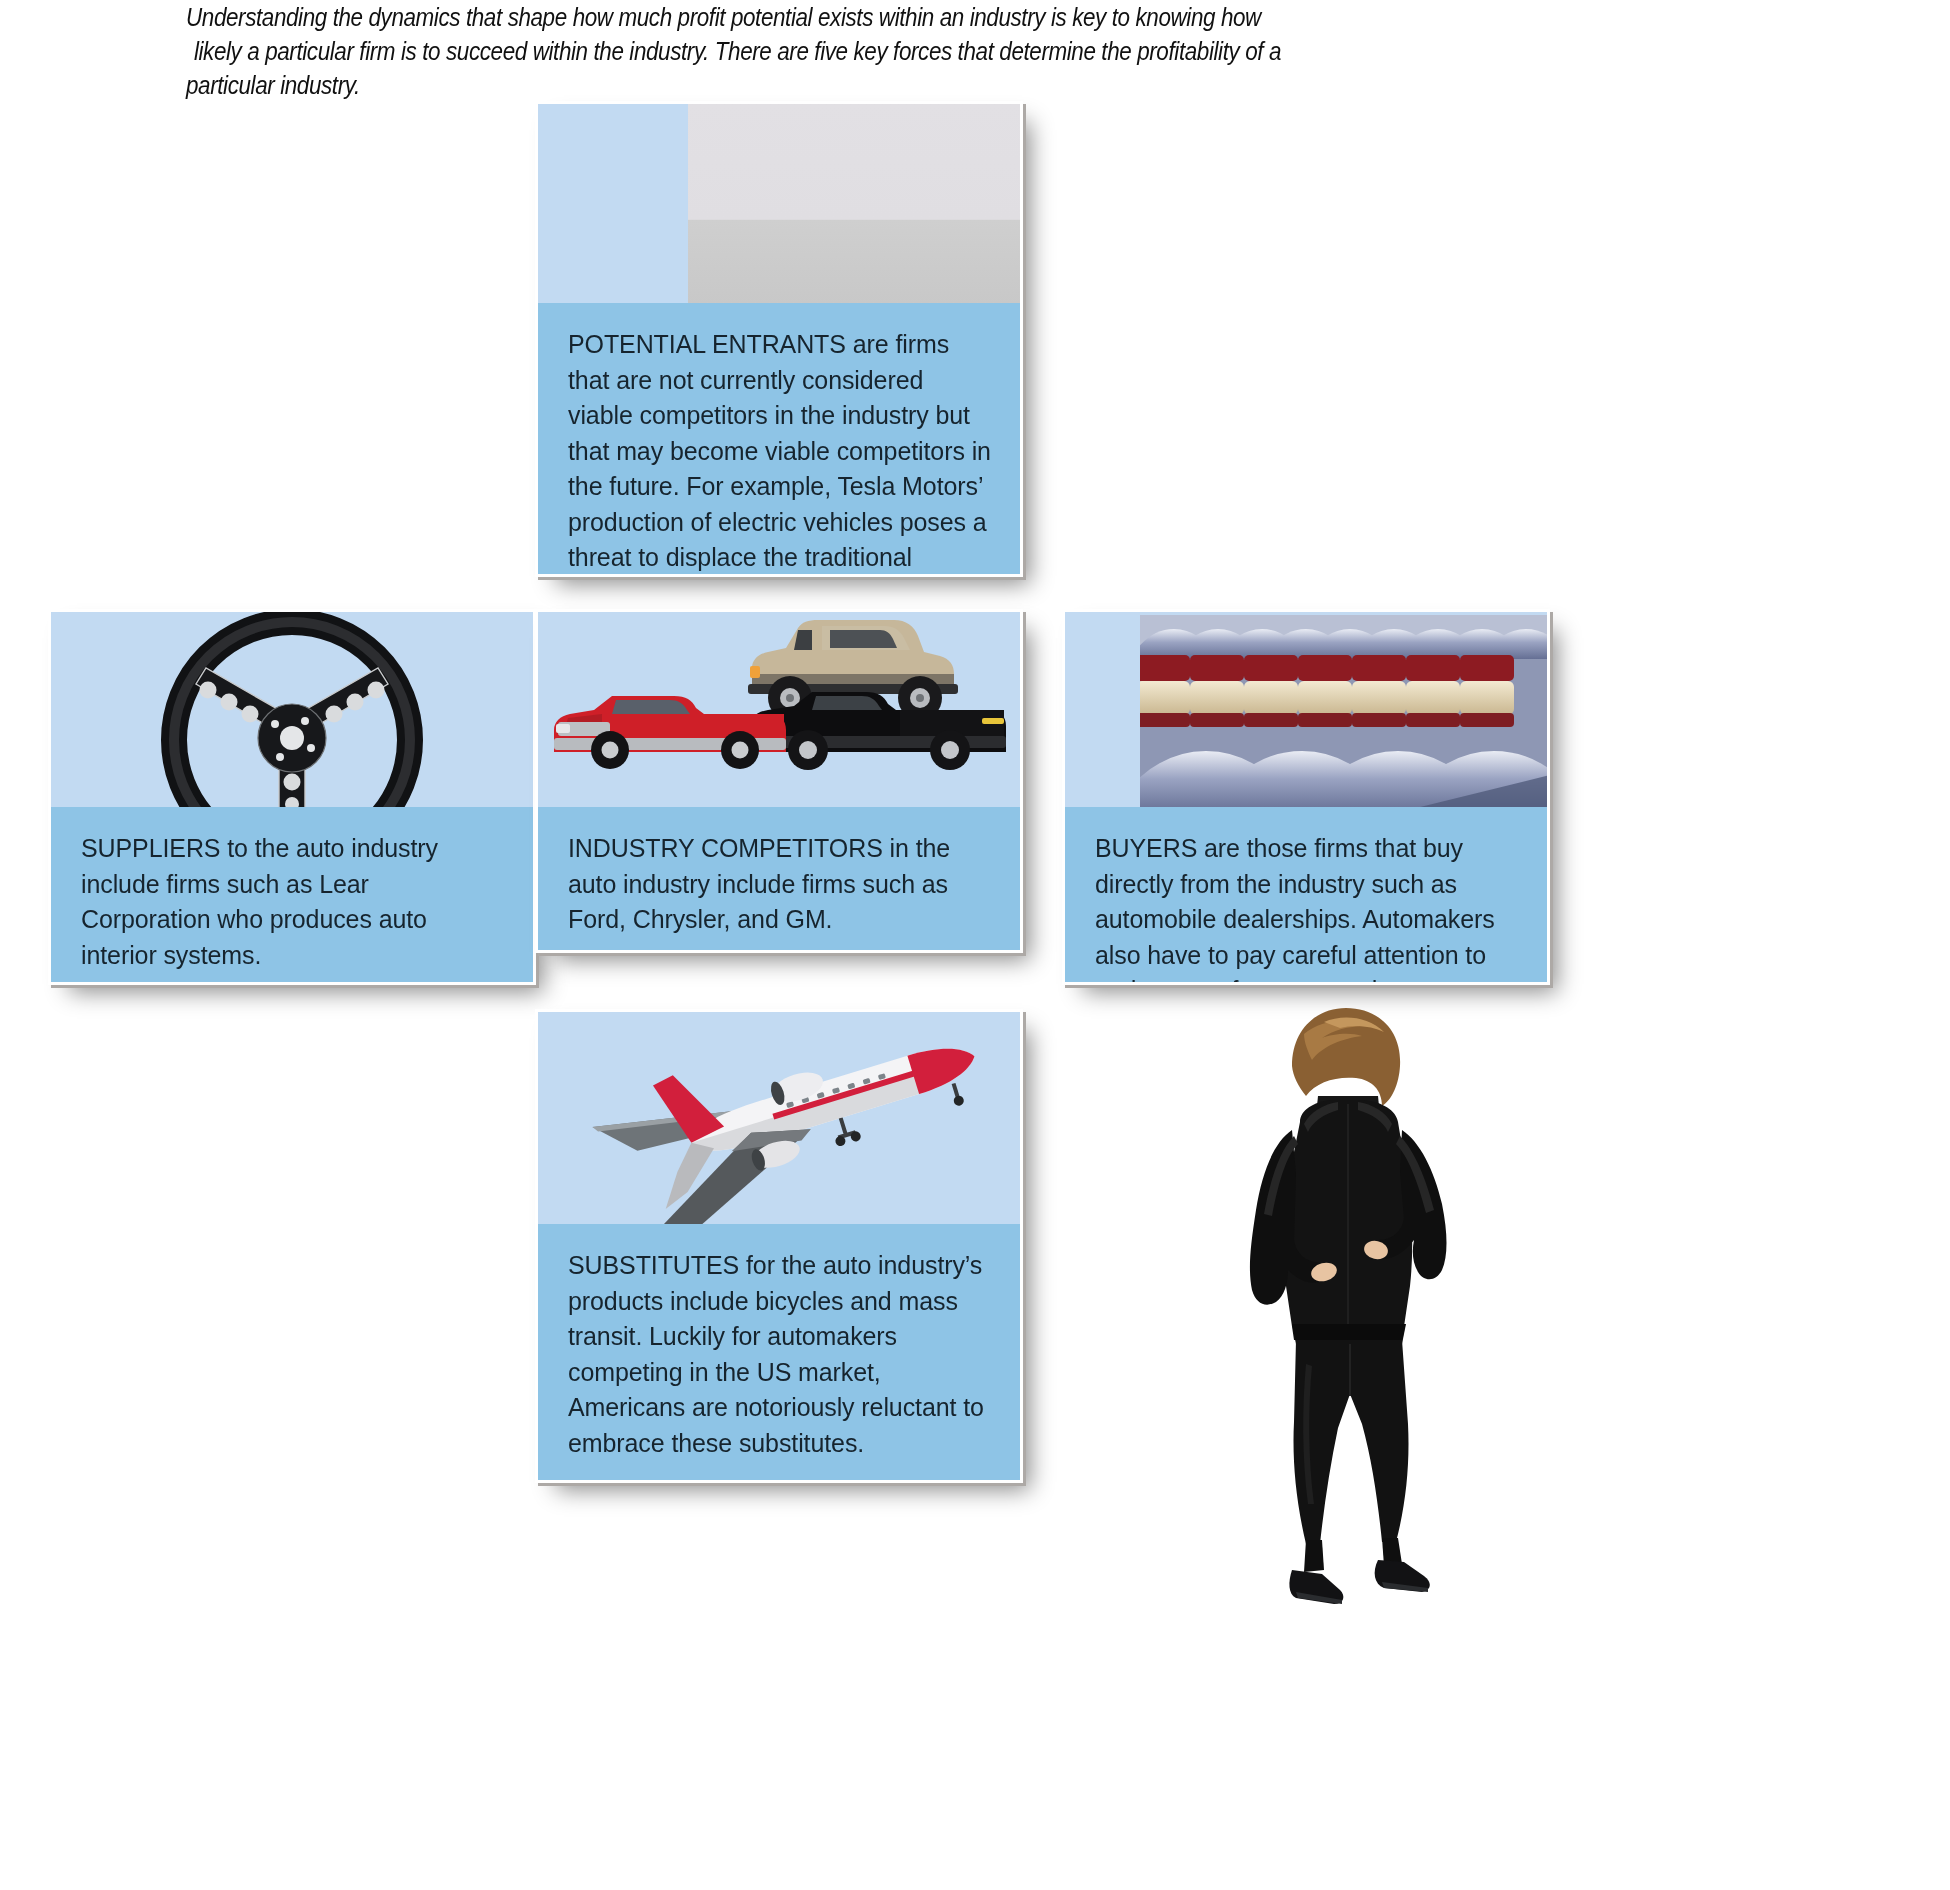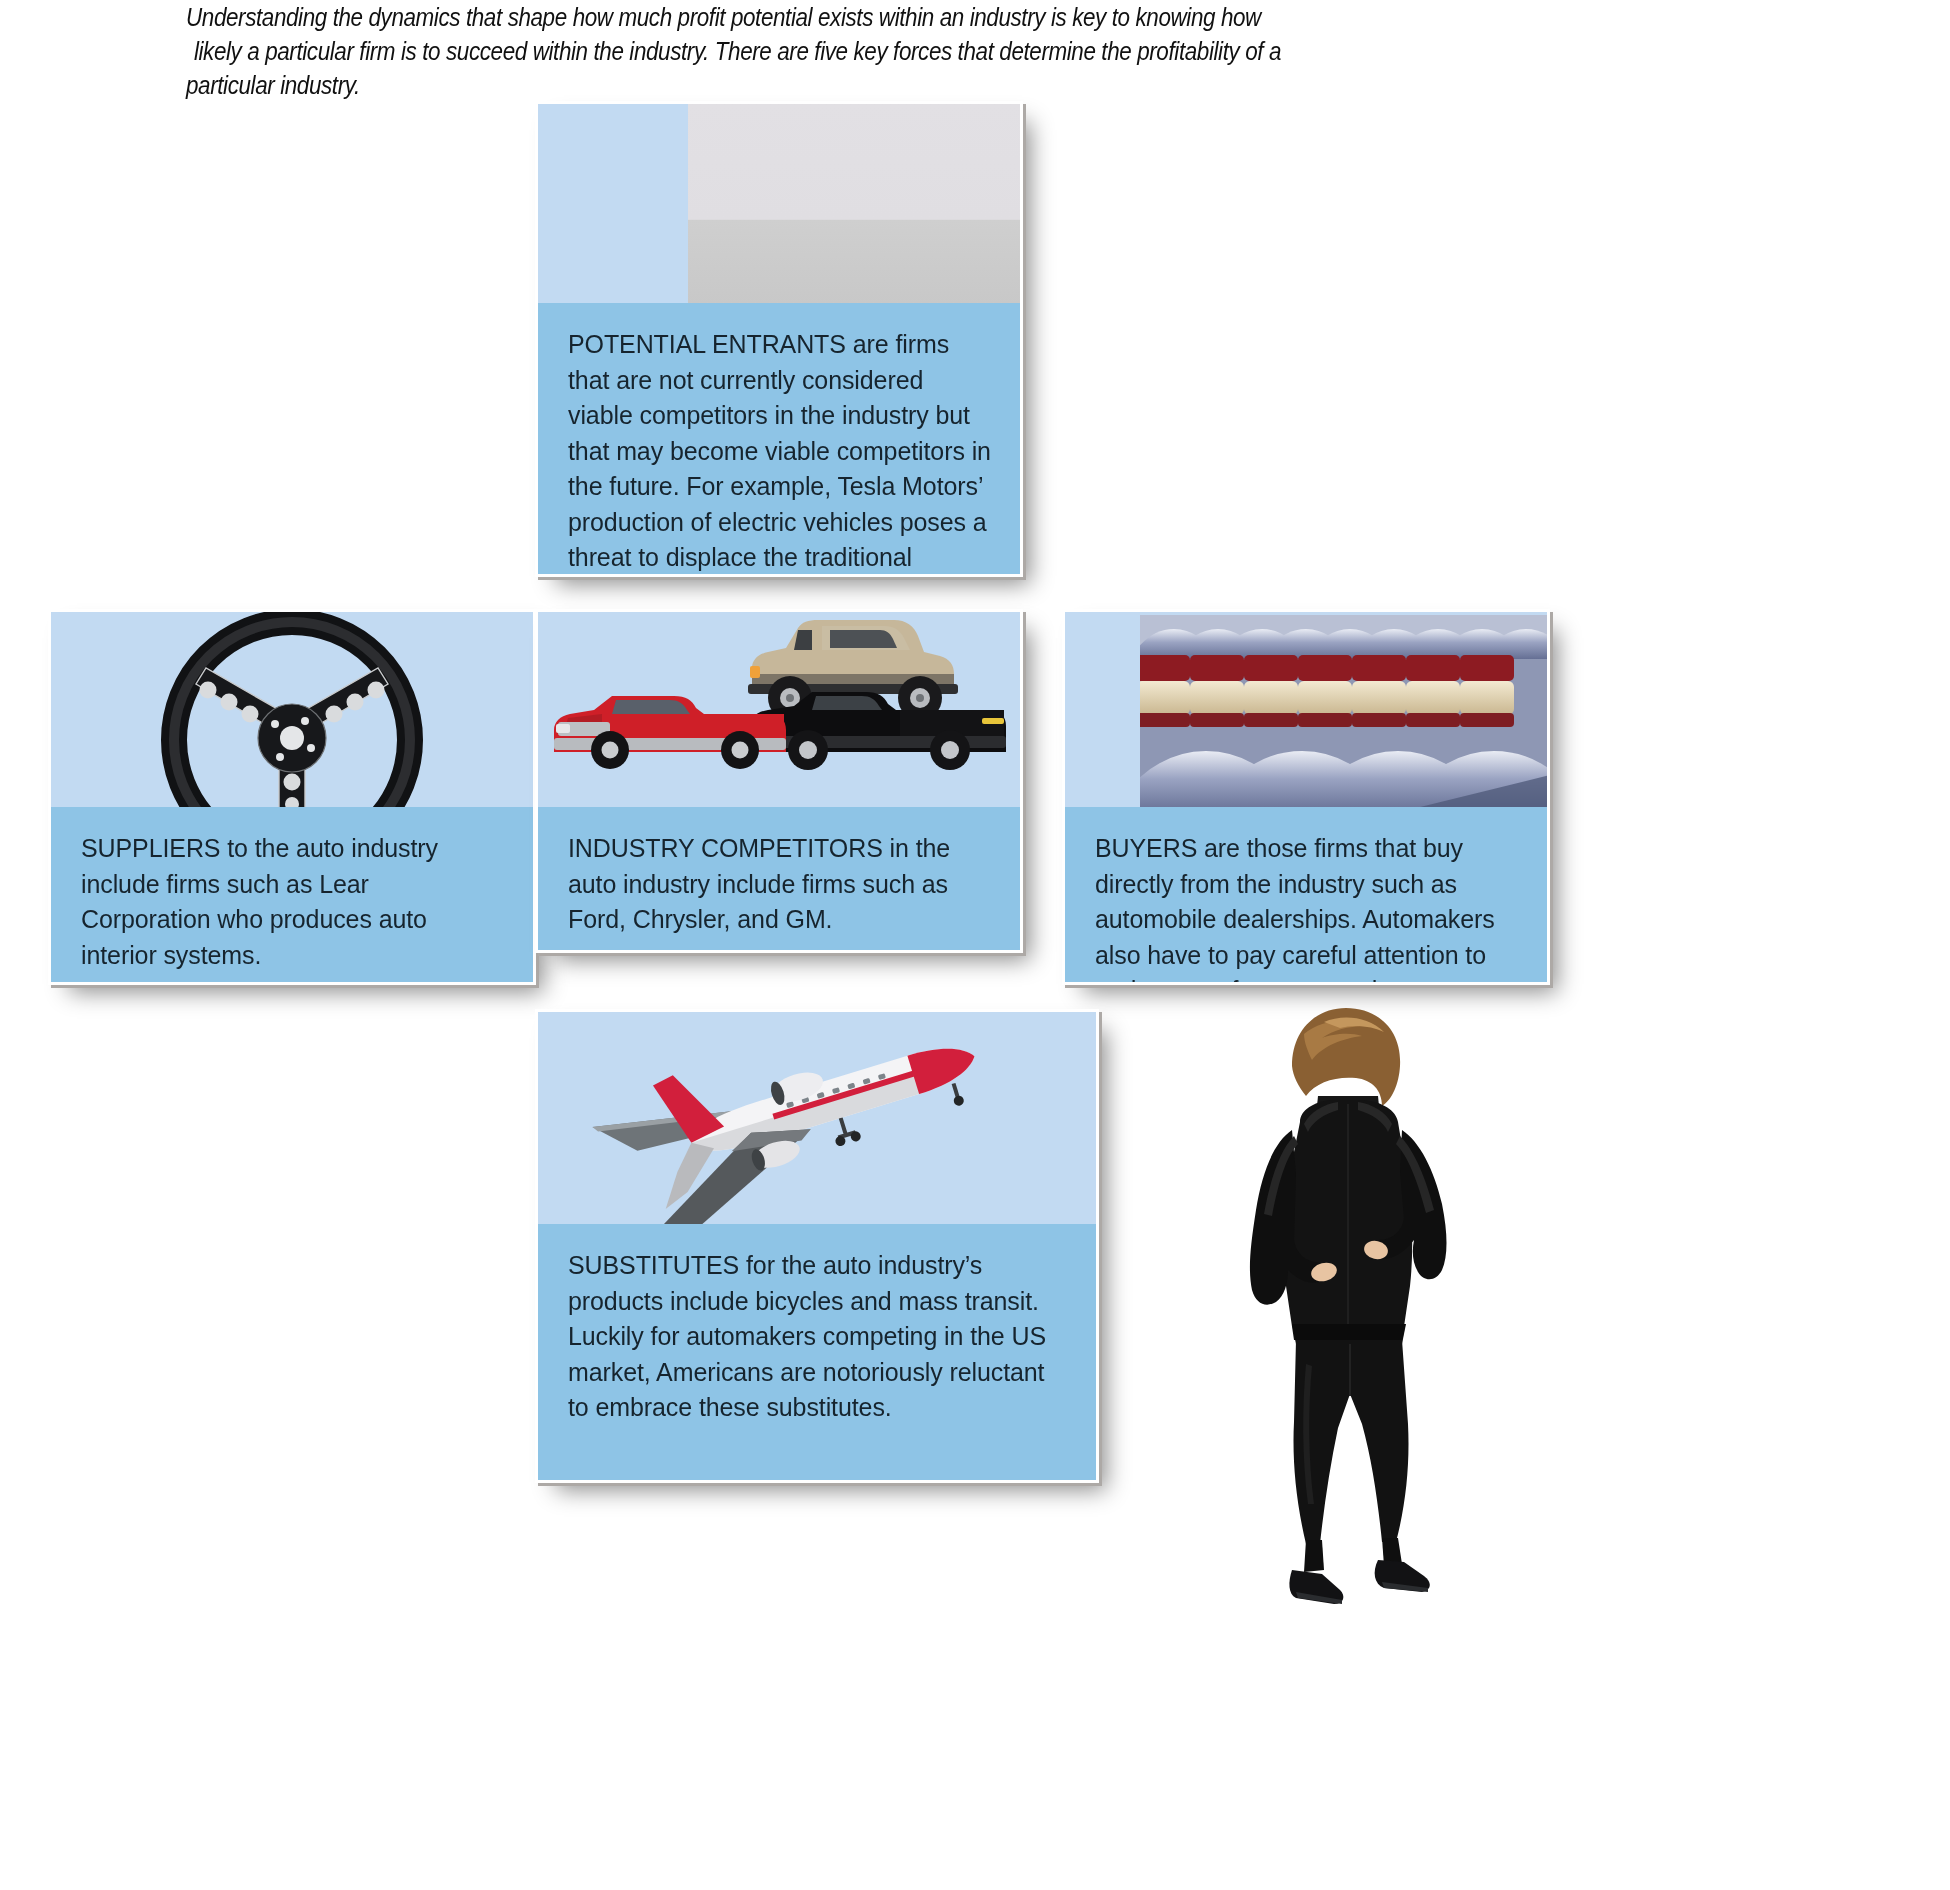--- a/index.html
+++ b/index.html
@@ -64,21 +64,21 @@
   #card-suppliers  .card-text{height:175px;}
 
   #card-competitors{left:538px;  top:612px;  width:482px; height:338px;}
   #card-competitors .card-photo{height:195px;}
   #card-competitors .card-text{height:175px;}
 
   #card-buyers     {left:1065px; top:612px;  width:482px; height:370px;}
   #card-buyers     .card-photo{height:195px;}
   #card-buyers     .card-text{height:175px;}
 
-  #card-substitutes{left:538px;  top:1012px; width:558px; height:468px;}
+  #card-substitutes{left:538px;  top:1012px; width:482px; height:468px;}
   #card-substitutes .card-photo{height:212px;}
   #card-substitutes .card-text{height:256px;}
 
   
   .ph{position:absolute;inset:0;}
 
   
   #photo-entrants .bg{
     position:absolute;left:150px;top:0;right:0;bottom:0;
     background:linear-gradient(#e2e0e4 0%,#e0dee2 58%,#cfcfcf 58.2%,#c8c8c8 100%);

